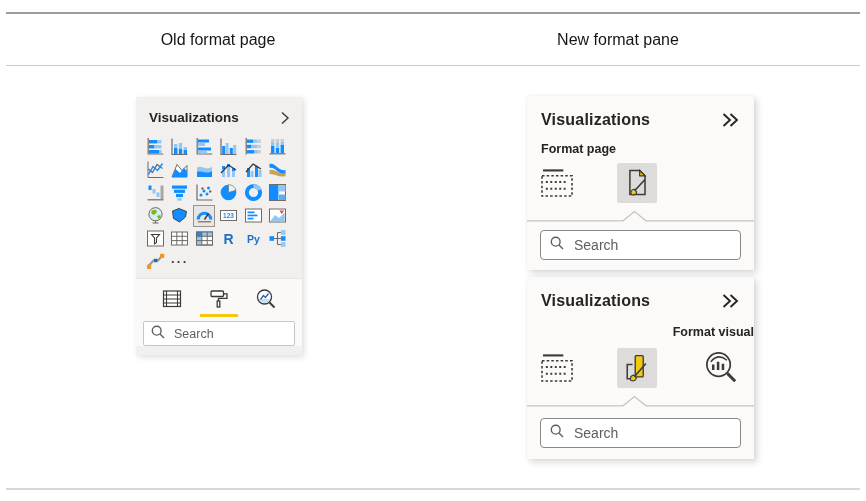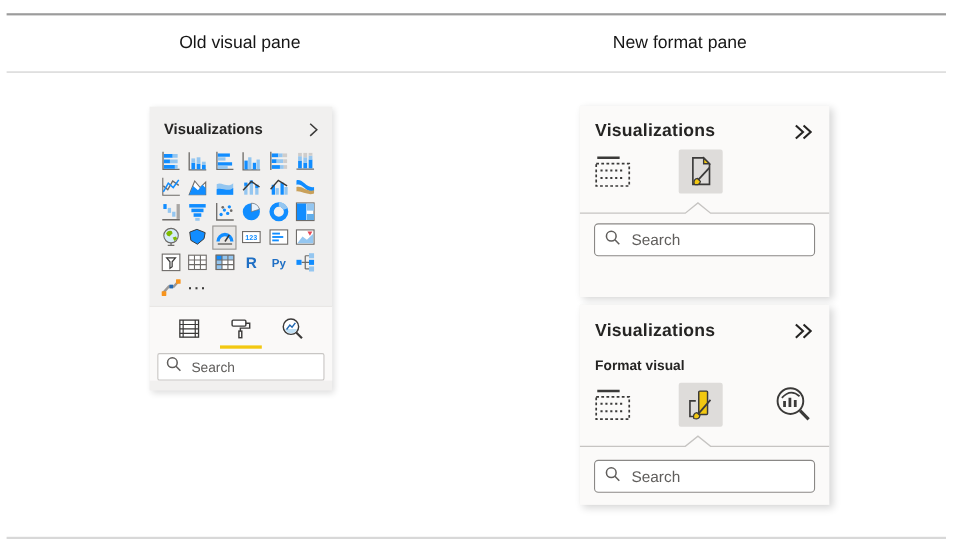--- a/index.html
+++ b/index.html
@@ -59,29 +59,29 @@
   .icon-row{position:relative;height:44px;margin-top:5px;}
   .slot-build{position:absolute;left:13px;top:7px;cursor:pointer;}
   .slot-format{position:absolute;left:90px;top:2px;width:40px;height:40px;
     background:#DEDCDA;border-radius:2px;display:flex;align-items:center;
     justify-content:center;cursor:pointer;}
   .slot-analytics{position:absolute;left:176px;top:4px;cursor:pointer;}
   .notch{display:block;margin-top:5px;}
   .card-search{margin:8px 13px 0;height:30px;border:1px solid #8A8886;border-radius:4px;
     background:#fff;display:flex;align-items:center;padding:0 8px;gap:7px;box-sizing:border-box;}
   .card-search input{font-size:14px;}
-  #card-1 .card-sub{padding-top:15px;}
+  #card-1 .card-sub{padding-top:15px;text-align:right;}
   #card-1 .icon-row{margin-top:7px;}
   #card-1 .card-search{margin-top:11px;}
 </style>
 </head>
 <body>
 
 <div class="rule" id="rule-top"></div>
-<div class="col-label" id="old-label">Old visual pane</div>
+<div class="col-label" id="old-label">Old format page</div>
 <div class="col-label" id="new-label">New format pane</div>
 <div class="rule" id="rule-mid"></div>
 
 <div class="old-panel">
   <div class="op-header">
     <span class="op-title">Visualizations</span>
     <span class="collapse-btn">
         <svg width="10" height="14" viewBox="0 0 10 14" xmlns="http://www.w3.org/2000/svg">
           <path d="M2 1.5 L8 7 L2 12.5" fill="none" stroke="#3B3A39" stroke-width="1.4"></path>
         </svg>
@@ -378,20 +378,21 @@
 <div class="card" id="card-0">
   <div class="card-header">
     <span class="card-title">Visualizations</span>
     <span class="collapse-btn">
         <svg width="18" height="16" viewBox="0 0 18 16" xmlns="http://www.w3.org/2000/svg">
           <path d="M2.5 2 L9 8 L2.5 14" fill="none" stroke="#252423" stroke-width="1.9"></path>
           <path d="M9.5 2 L16 8 L9.5 14" fill="none" stroke="#252423" stroke-width="1.9"></path>
         </svg>
       </span>
   </div>
+  <div class="card-sub">Format page</div>
   <div class="icon-row">
       <span class="slot-build"><svg width="35" height="31" viewBox="0 0 36 32" xmlns="http://www.w3.org/2000/svg">
           <path d="M3 2.5 H24" stroke="#3B3A39" stroke-width="2.2"></path>
           <rect x="2" y="8" width="31" height="21" fill="none" stroke="#3B3A39" stroke-width="1.6" stroke-dasharray="2.6 2.2"></rect>
           <path d="M6 14.5 H29 M6 21.5 H29" stroke="#3B3A39" stroke-width="2" stroke-dasharray="2 2.6" fill="none"></path>
         </svg></span>
       <span class="slot-format">
         <svg width="32" height="32" viewBox="0 0 36 36" xmlns="http://www.w3.org/2000/svg">
           <path d="M10 4 H21 L27 10 V31 H10 Z" fill="none" stroke="#3B3A39" stroke-width="1.7"></path>
           <path d="M21 4 L27 10 H21 Z" fill="#F2C811" stroke="#3B3A39" stroke-width="1.4"></path>

